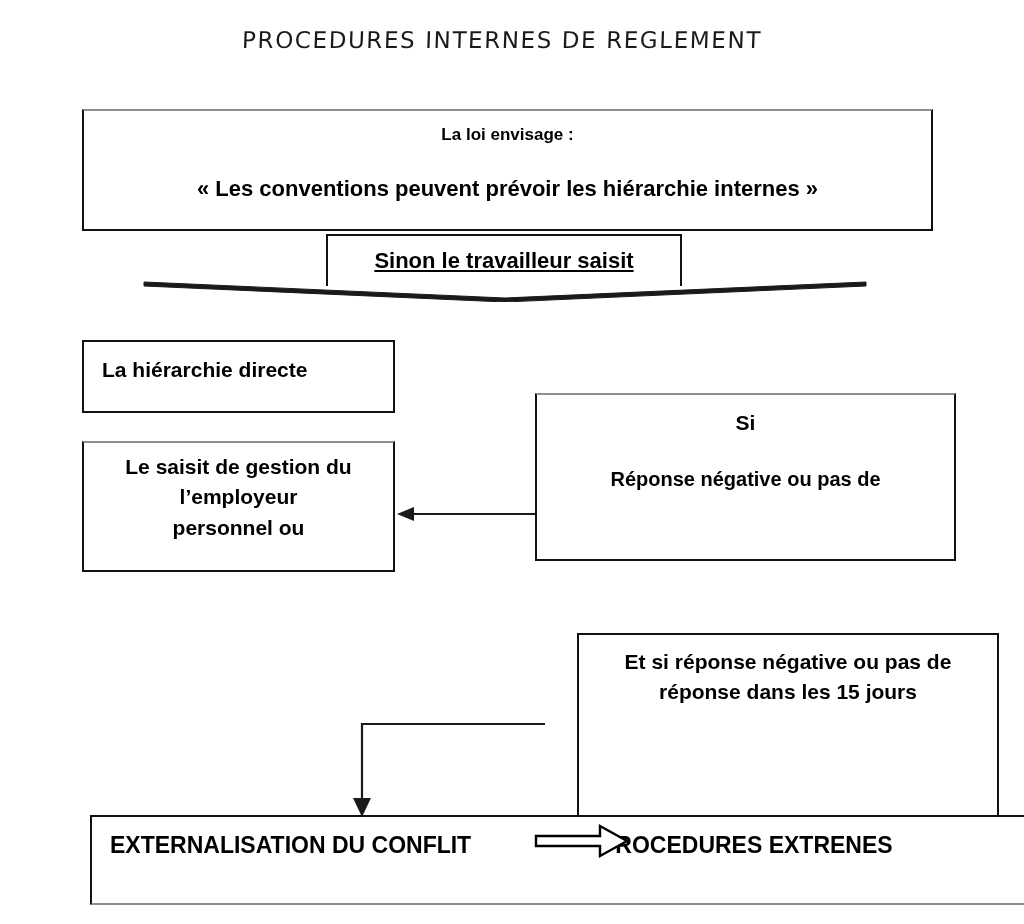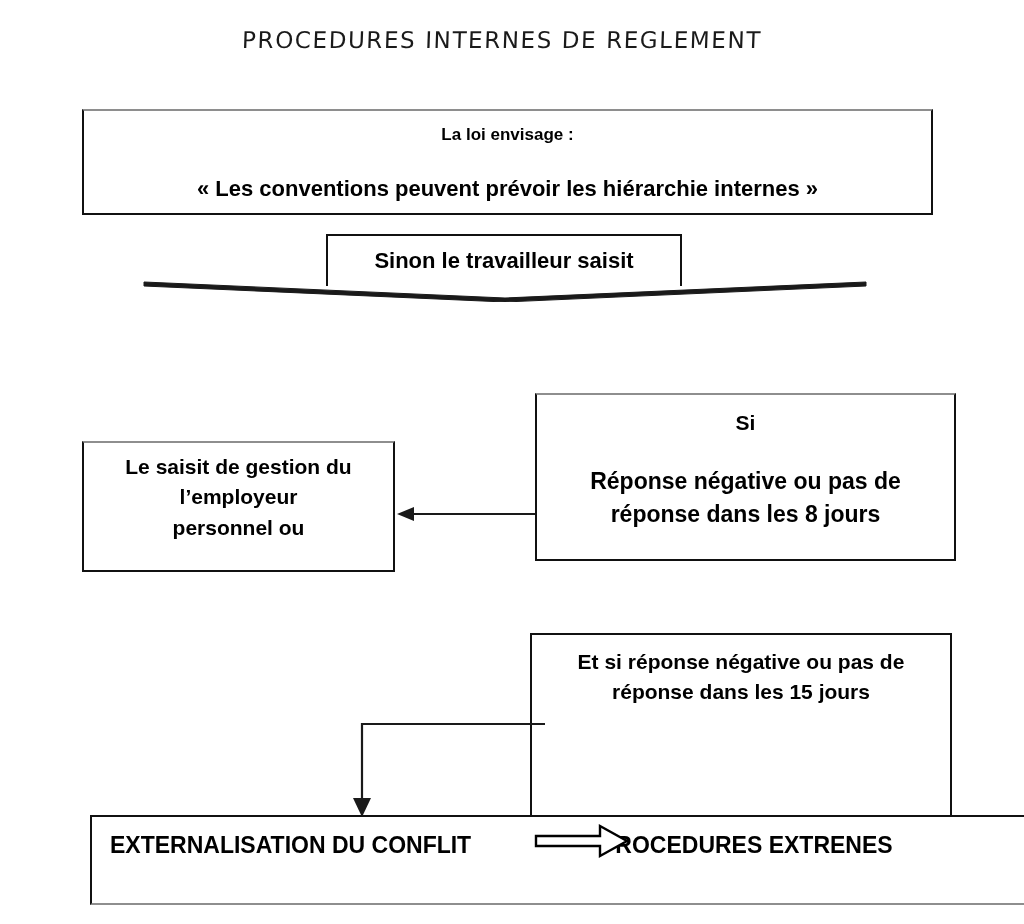--- a/index.html
+++ b/index.html
@@ -52,21 +52,21 @@
     font-weight: bold;
     color: #000000;
     line-height: 1.45;
   }
 
   
   #box-loi {
     left: 82px;
     top: 109px;
     width: 851px;
-    height: 106px;
+    height: 122px;
     border-top-color: #8e8e8e;
   }
   #box-loi .line1 {
     position: absolute;
     left: 0; top: 12px;
     width: 100%;
     text-align: center;
     font-size: 17px;
   }
   #box-loi .line2 {
@@ -84,20 +84,21 @@
     width: 356px;
     height: 52px;
     border-bottom: none;
   }
   #box-sinon .line1 {
     position: absolute;
     left: 0; top: 9px;
     width: 100%;
     text-align: center;
     font-size: 22px;
+    text-decoration: underline;
   }
 
   
   #chevron {
     position: absolute;
     left: 140px;
     top: 276px;
     width: 730px;
     height: 26px;
   }
@@ -143,25 +144,25 @@
     left: 0; top: 13px;
     width: 100%;
     text-align: center;
     font-size: 21px;
   }
   #box-si .lines {
     position: absolute;
     left: 0; top: 70px;
     width: 100%;
     text-align: center;
-    font-size: 23px;
+    font-size: 20px;
   }
 
   #box-etsi {
-    left: 530px;
+    left: 577px;
     top: 633px;
     width: 422px;
     height: 186px;
   }
   #box-etsi .lines {
     position: absolute;
     left: 0; top: 12px;
     width: 100%;
     text-align: center;
     font-size: 21px;
@@ -219,34 +220,36 @@
   </div>
 
   <div class="box" id="box-sinon">
     <div class="box-text line1">Sinon le travailleur saisit</div>
   </div>
 
   <svg id="chevron" viewBox="0 0 730 26">
     <path d="M 4 6 L 365 22 L 726 6 L 726 10 L 365 26 L 4 10 Z" fill="#1a1a1a" stroke="#1a1a1a" stroke-width="1"></path>
   </svg>
 
+  <div class="box" id="box-hierarchie">
+    <div class="box-text line1">La hiérarchie directe</div>
+  </div>
 
   <div class="box" id="box-service">
     <div class="box-text lines">
       <div>Le saisit de gestion du</div>
       <div>l’employeur</div>
       <div>personnel ou</div>
     </div>
   </div>
 
   <div class="box" id="box-si">
     <div class="box-text line1">Si</div>
     <div class="box-text lines">
       <div>Réponse négative ou pas de</div>
-      <div>réponse dans les 8 jours</div>
     </div>
   </div>
 
   <div class="box" id="box-etsi">
     <div class="box-text lines">
       <div>Et si réponse négative ou pas de</div>
       <div>réponse dans les 15 jours</div>
     </div>
   </div>
 

